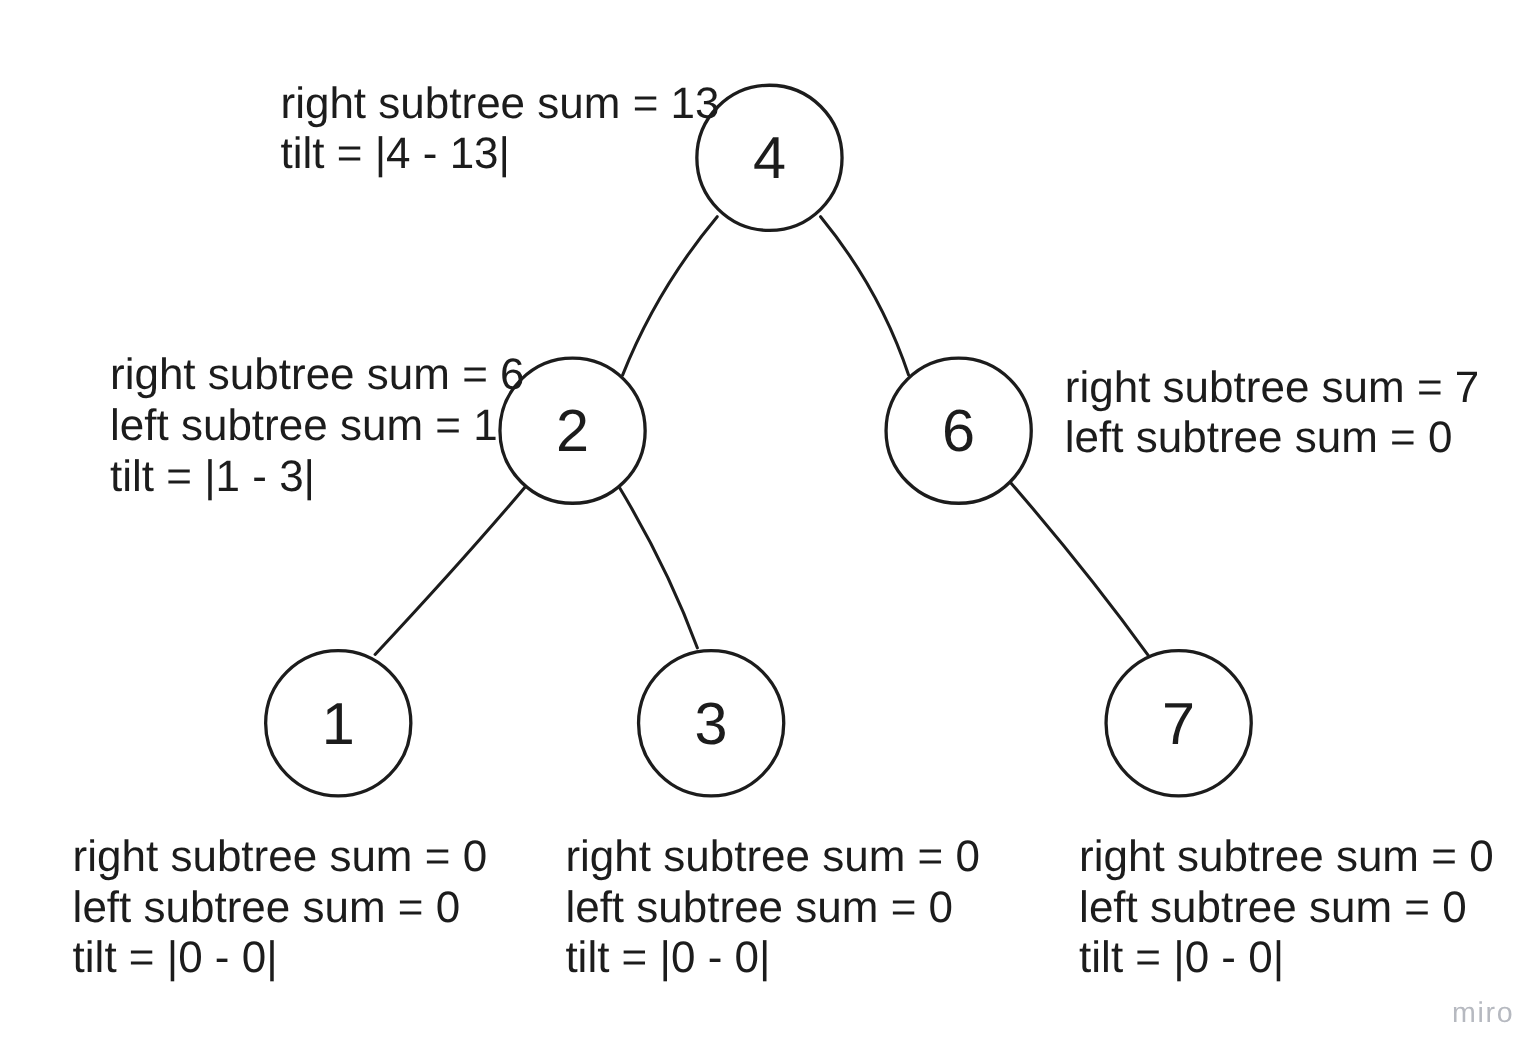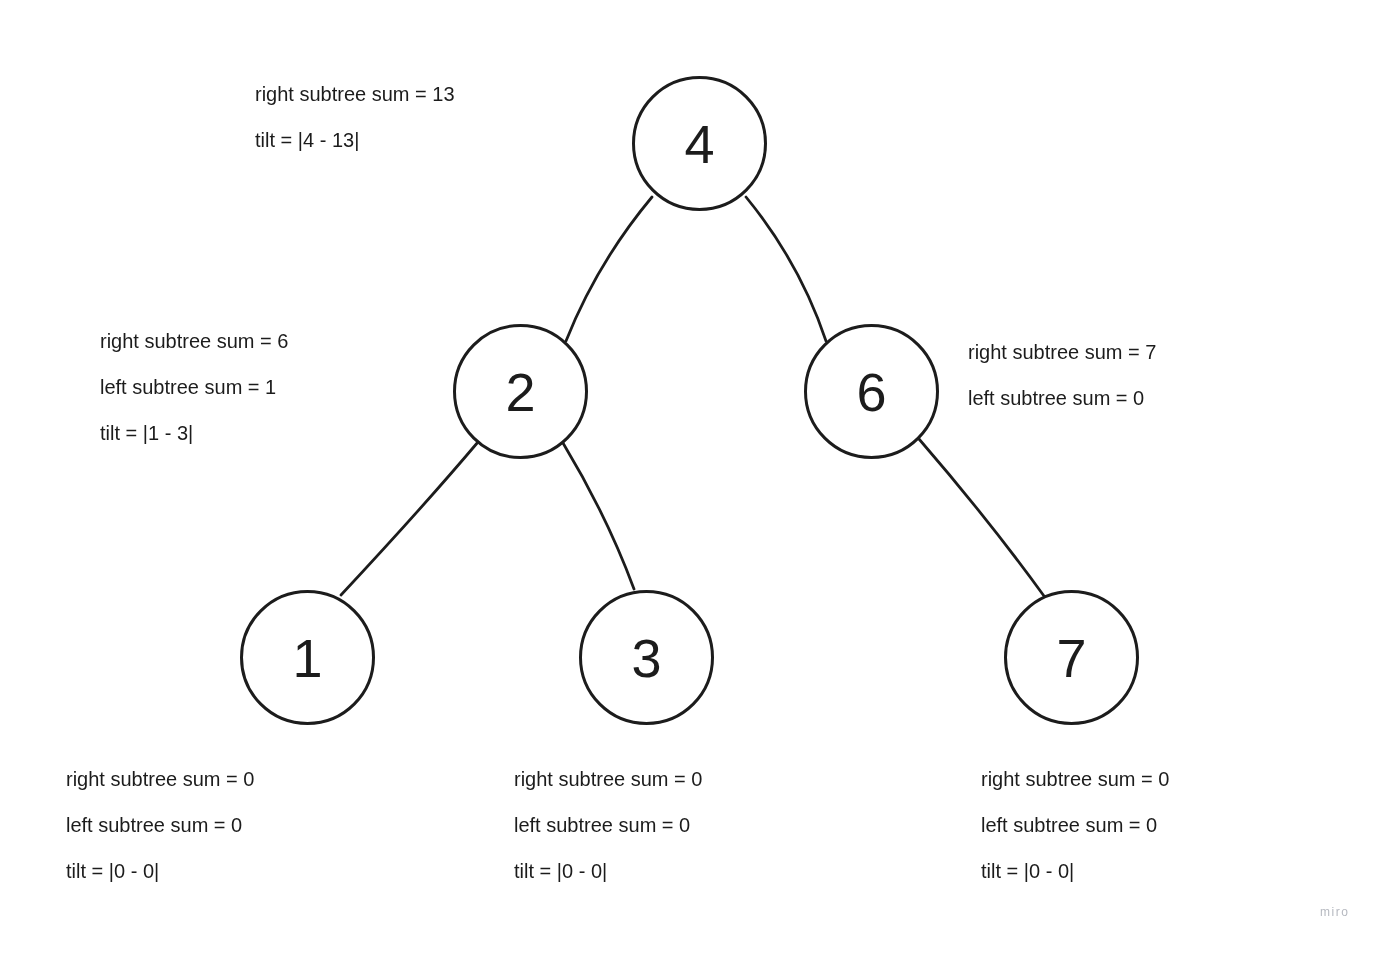--- a/index.html
+++ b/index.html
@@ -37,30 +37,30 @@
     align-items: center;
     justify-content: center;
   }
   .node-value {
     font-size: 54px;
     line-height: 1;
     color: #1c1c1c;
   }
   .annotation {
     position: absolute;
-    font-size: 20px;
+    font-size: 40px;
     line-height: 46px;
     color: #1c1c1c;
     white-space: nowrap;
   }
   .watermark {
     position: absolute;
     left: 1320px;
     top: 905px;
-    font-size: 12px;
+    font-size: 26px;
     letter-spacing: 1.5px;
     color: #b6b9c0;
     font-weight: 500;
   }
 </style>
 </head>
 <body>
 
 <div class="canvas">
 

